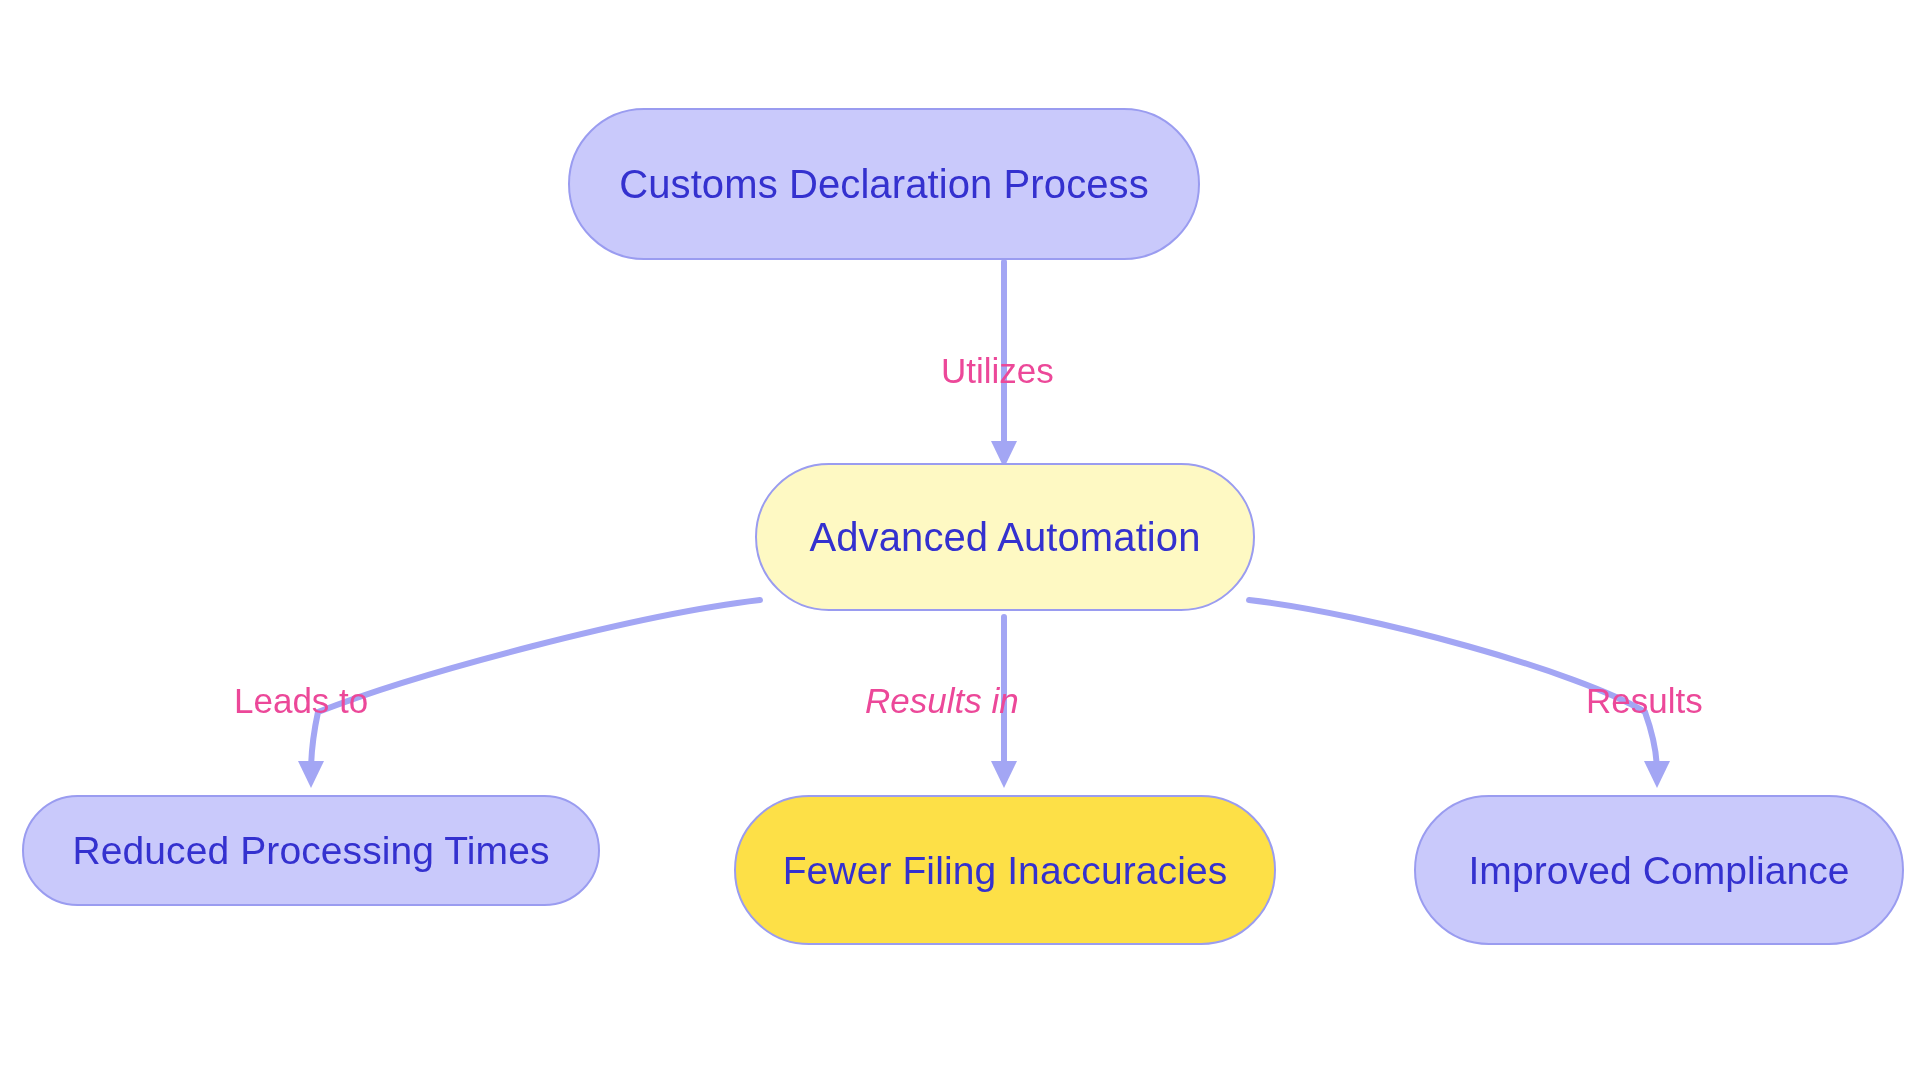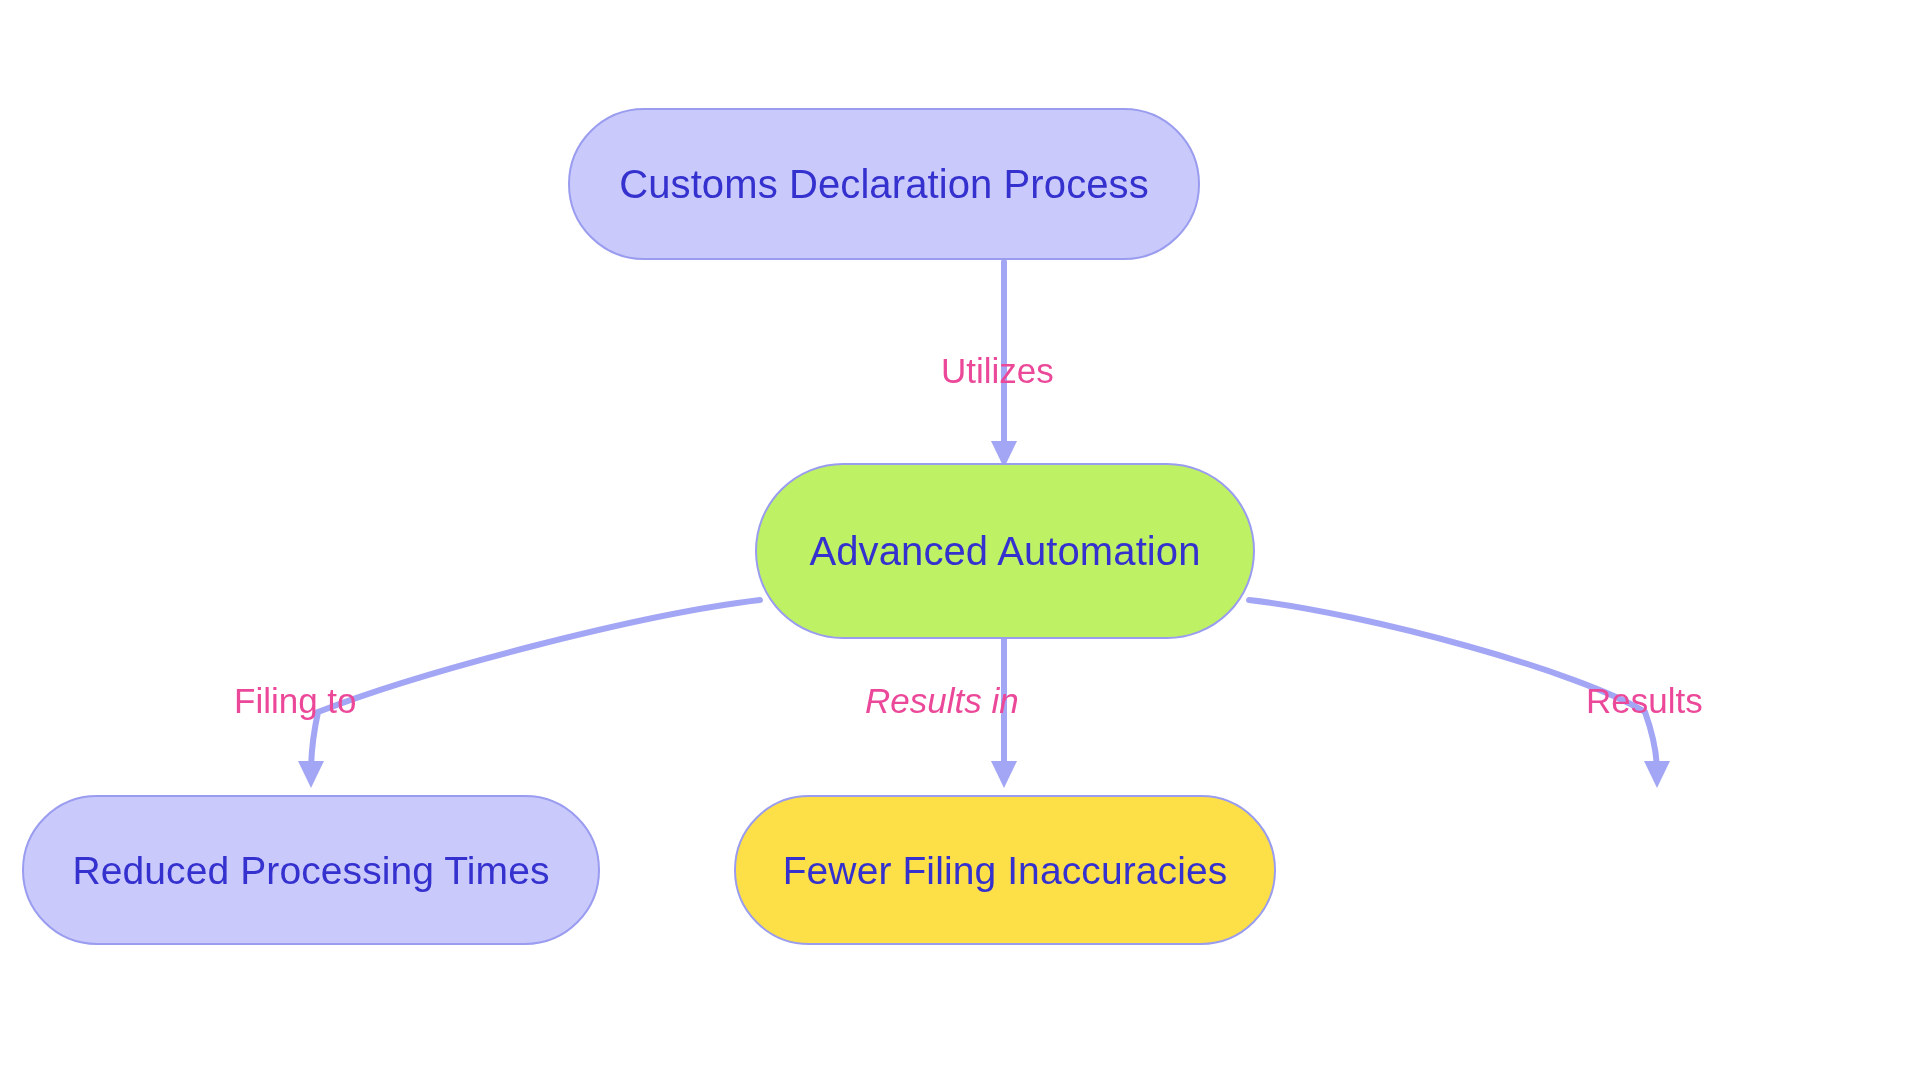--- a/index.html
+++ b/index.html
@@ -72,28 +72,31 @@
       <g>
         <path d="M 1004 617 L 1004 772" fill="none" stroke="#a3a6f4" stroke-width="6" stroke-linecap="round"></path>
         <path d="M 1004 788 L 991 761 L 1017 761 Z" fill="#a3a6f4" stroke="none"></path>
       </g>
       <g>
         <path d="M 1249 600 C 1370 614 1580 672 1645 712 C 1655 740 1657 760 1657 772" fill="none" stroke="#a3a6f4" stroke-width="6" stroke-linecap="round"></path>
         <path d="M 1657 788 L 1644 761 L 1670 761 Z" fill="#a3a6f4" stroke="none"></path>
       </g>
     </svg>
 <div class="edge-label" style="left: 941px; top: 353px;">Utilizes</div>
-    <div class="edge-label" style="left: 234px; top: 683px;">Filing to</div>
+    <div class="edge-label" style="left: 234px; top: 683px;">Leads to</div>
     <div class="edge-label" style="left: 865px; top: 683px; font-style: italic;">Results in</div>
     <div class="edge-label" style="left: 1586px; top: 683px;">Results</div>
     <div class="node" style="left: 568px; top: 108px; width: 632px; height: 152px; background: rgb(201, 201, 251); border-color: rgb(154, 156, 240); color: rgb(52, 49, 207); font-size: 40px;">
       <span class="node-label">Customs Declaration Process</span>
     </div>
-    <div class="node" style="left: 755px; top: 463px; width: 500px; height: 176px; background: #bef264; border-color: rgb(154, 156, 240); color: rgb(52, 49, 207); font-size: 40px;">
+    <div class="node" style="left: 755px; top: 463px; width: 500px; height: 148px; background: #fef9c3; border-color: rgb(154, 156, 240); color: rgb(52, 49, 207); font-size: 40px;">
       <span class="node-label">Advanced Automation</span>
     </div>
-    <div class="node" style="left: 22px; top: 795px; width: 578px; height: 150px; background: rgb(201, 201, 251); border-color: rgb(154, 156, 240); color: rgb(52, 49, 207); font-size: 39px;">
+    <div class="node" style="left: 22px; top: 795px; width: 578px; height: 111px; background: rgb(201, 201, 251); border-color: rgb(154, 156, 240); color: rgb(52, 49, 207); font-size: 39px;">
       <span class="node-label">Reduced Processing Times</span>
     </div>
     <div class="node" style="left: 734px; top: 795px; width: 542px; height: 150px; background: #fde047; border-color: rgb(154, 156, 240); color: rgb(52, 49, 207); font-size: 39px;">
       <span class="node-label">Fewer Filing Inaccuracies</span>
     </div>
+    <div class="node" style="left: 1414px; top: 795px; width: 490px; height: 150px; background: rgb(201, 201, 251); border-color: rgb(154, 156, 240); color: rgb(52, 49, 207); font-size: 39px;">
+      <span class="node-label">Improved Compliance</span>
+    </div>
   </div>
 
 </body></html>

